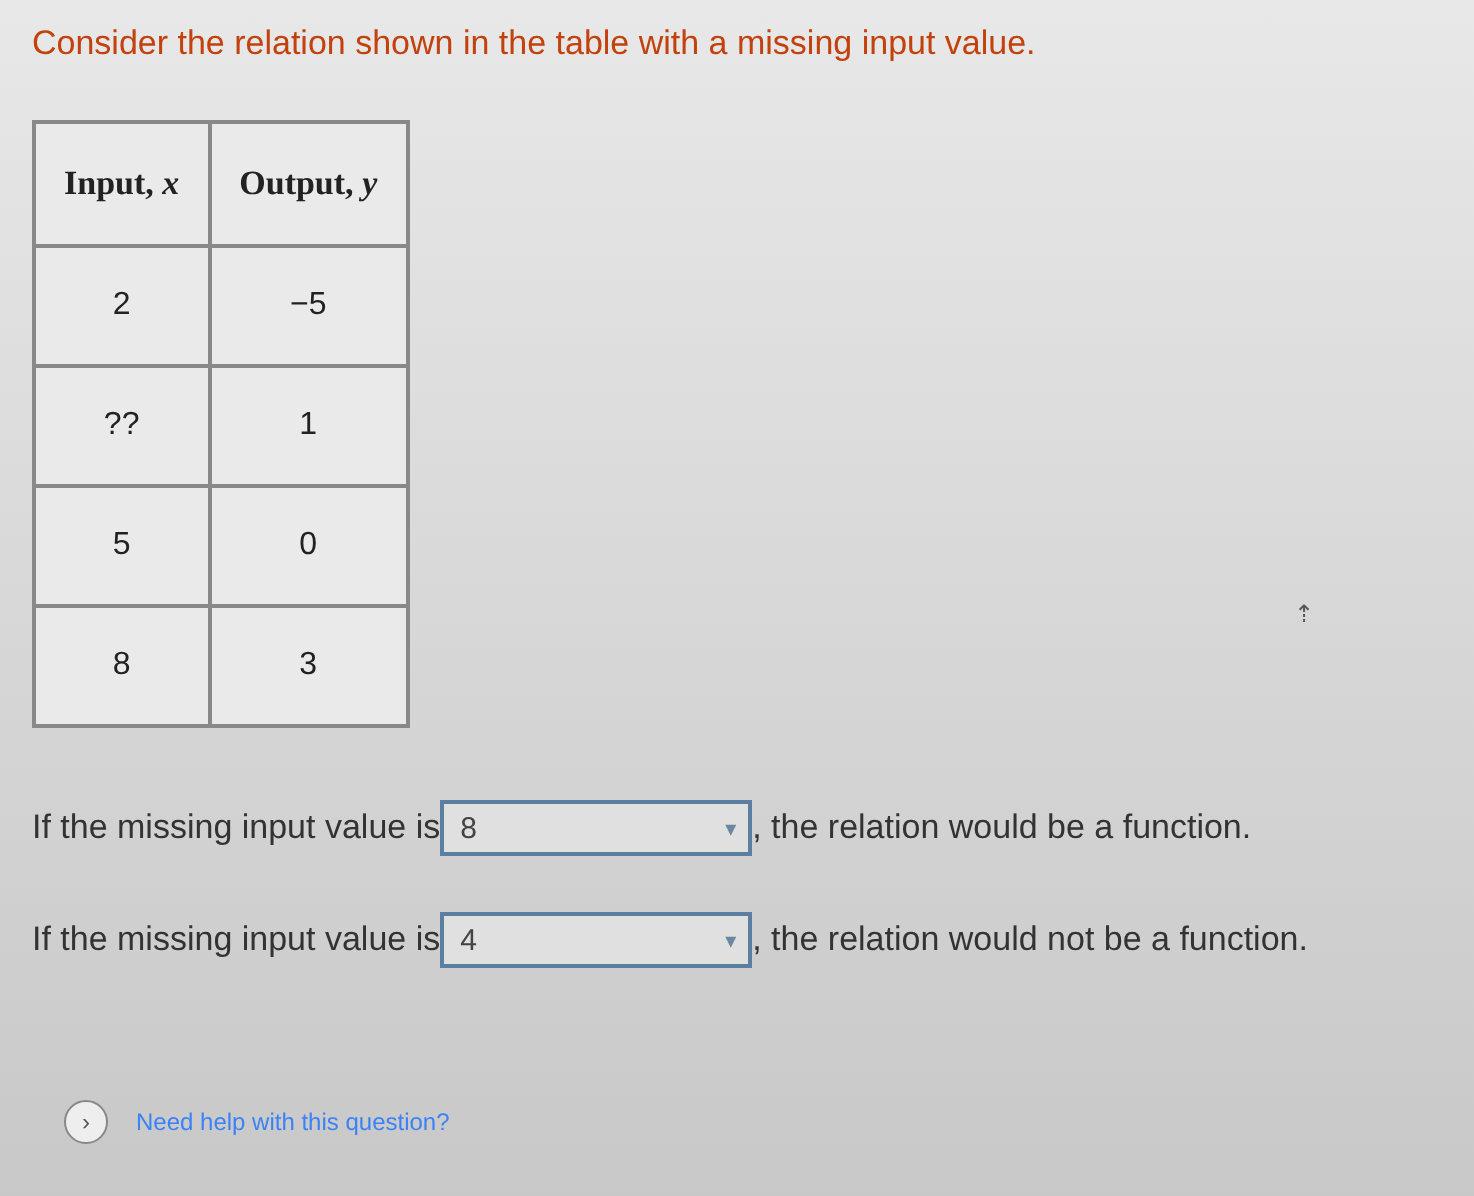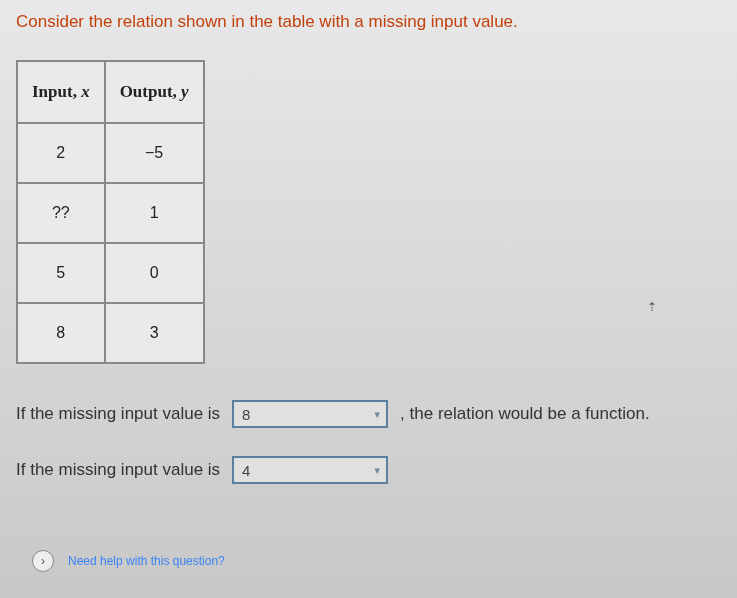--- a/index.html
+++ b/index.html
@@ -43,21 +43,21 @@
     th .var {
       font-style: italic;
     }
     .statement {
       font-size: 17px;
       color: #333;
       margin-bottom: 28px;
       display: flex;
       align-items: center;
       flex-wrap: wrap;
-      gap: 12px;
+      gap: 0;
     }
     .select-box {
       display: inline-flex;
       align-items: center;
       justify-content: space-between;
       border: 2px solid #5b7fa0;
       background: #e0e0e0;
       color: #444;
       font-size: 15px;
       width: 156px;
@@ -144,18 +144,19 @@
   </span>
   <span>, the relation would be a function.</span>
 </div>
 
 <div class="statement">
   <span>If the missing input value is</span>
   <span class="select-box">
     <span>4</span>
     <span class="caret">▾</span>
   </span>
+  <span>, the relation would not be a function.</span>
 </div>
 
 <div class="help-row">
   <div class="help-icon">›</div>
   <div class="help-text">Need help with this question?</div>
 </div>
 
 </body></html>

